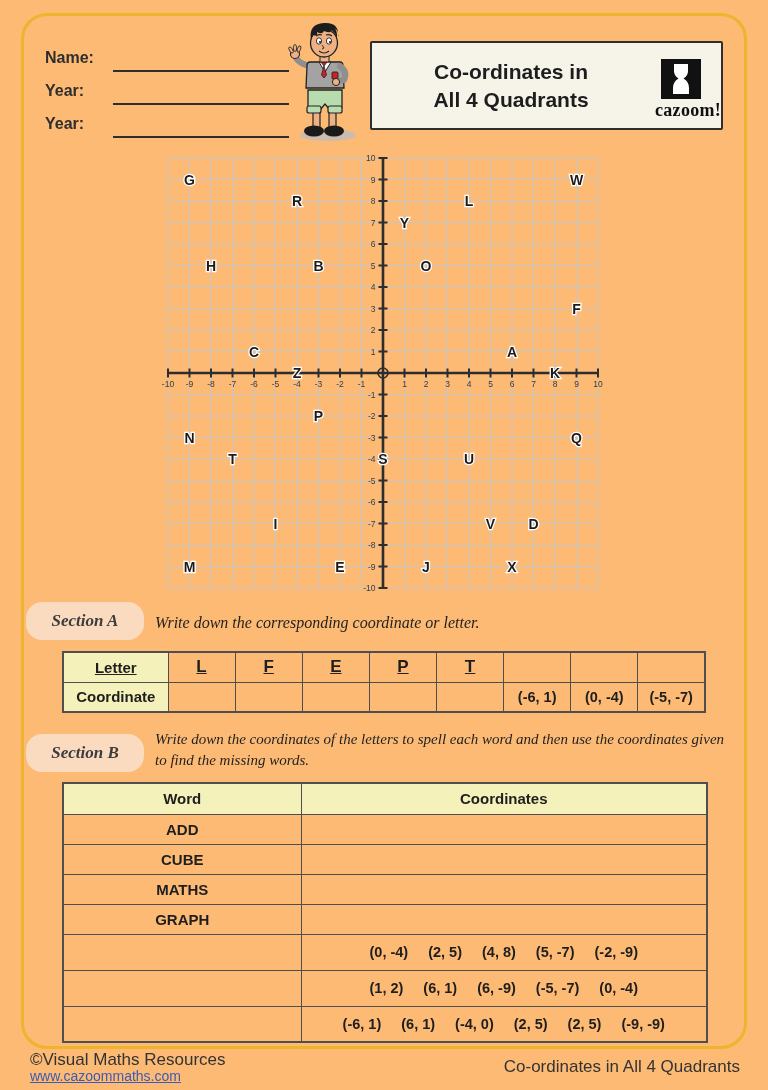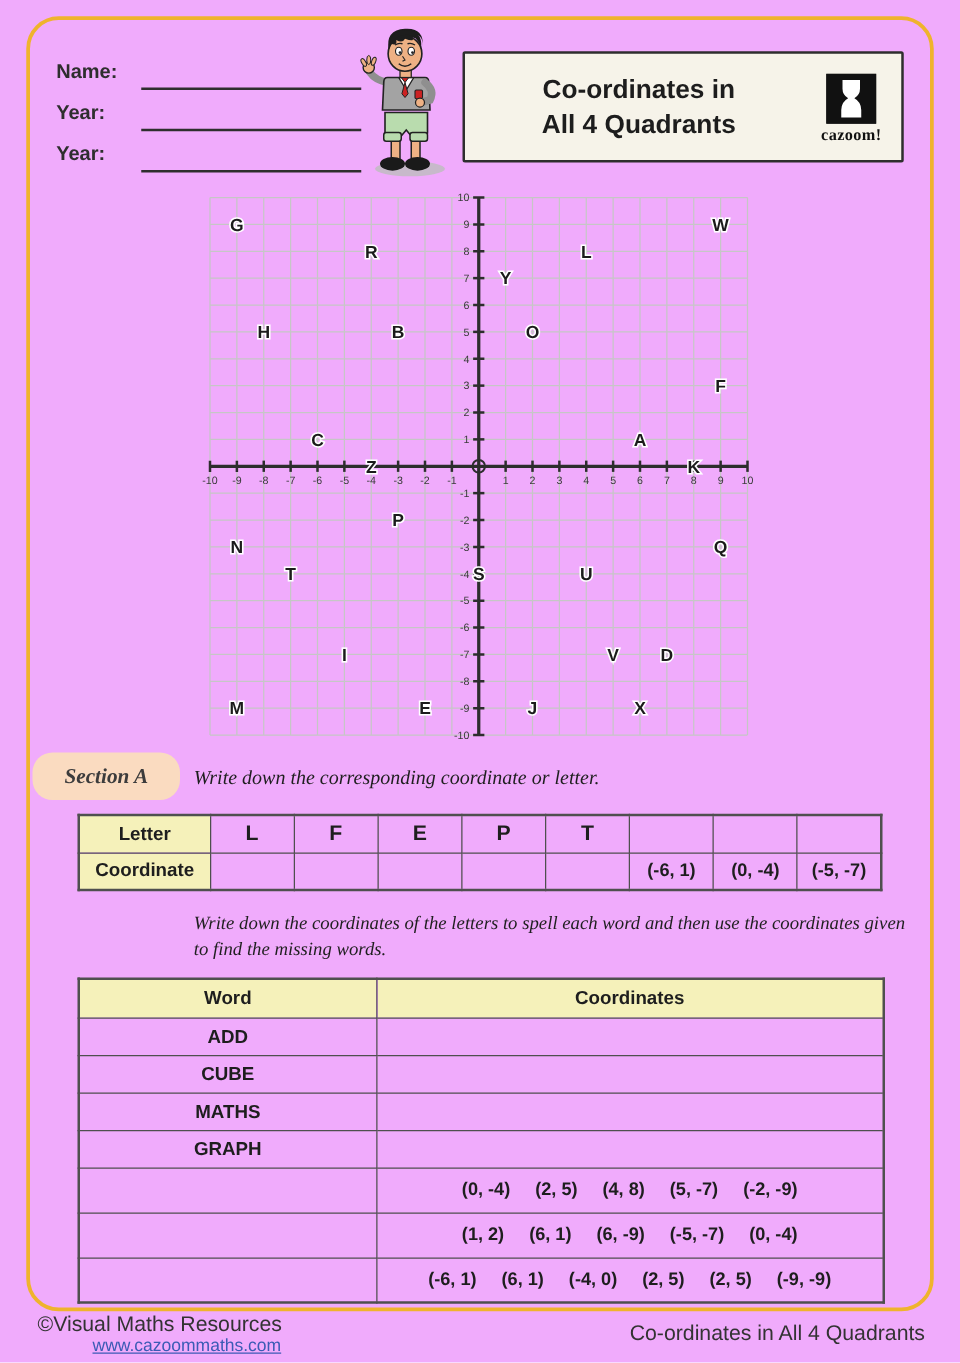--- a/index.html
+++ b/index.html
@@ -1,31 +1,31 @@
 <!DOCTYPE html>
 <html><head>
 <meta charset="utf-8">
 <style>
   html,body{margin:0;padding:0;background:#ffffff;}
-  #page{position:relative;width:768px;height:1090px;background:#f0abfc;overflow:hidden;
+  #page{position:relative;width:768px;height:1090px;background:#fdba74;overflow:hidden;
         font-family:"Liberation Sans",sans-serif;color:#242424;}
   .abs{position:absolute;}
   #page-border{left:21px;top:13px;width:726px;height:1036px;box-sizing:border-box;
         border:3px solid #efb32d;border-radius:26px;}
   
   .field-label{font-weight:bold;font-size:16px;color:#2e2e2e;}
   .field-line{border-bottom:2px solid #2e2e2e;height:0;width:176px;}
   
   #title-box{left:370px;top:41px;width:353px;height:89px;box-sizing:border-box;
         background:#f6f3e9;border:2.5px solid #2e2e2e;border-radius:2px;}
   #title-text{left:14px;top:15px;width:250px;text-align:center;font-size:21px;
         font-weight:bold;line-height:28px;color:#1d1d1d;}
   #logo-wrap{right:14px;top:16px;width:52px;text-align:center;}
   #logo-square{width:40px;height:40px;background:#111;margin:0 auto;}
-  #logo-text{font-family:"Liberation Serif",serif;font-weight:bold;font-size:13px;
+  #logo-text{font-family:"Liberation Serif",serif;font-weight:bold;font-size:18px;
         color:#111;margin-top:1px;letter-spacing:.3px;}
   
   .badge{width:118px;height:38px;background:#fadbc0;border-radius:16px;
         display:flex;align-items:center;justify-content:center;
         font-family:"Liberation Serif",serif;font-style:italic;font-weight:bold;
         font-size:17px;color:#3c3c3c;text-align:right;}
   .instruction{font-family:"Liberation Serif",serif;font-style:italic;
         font-size:15.5px;color:#1f1f1f;line-height:21px;}
   
   table.ws{border-collapse:collapse;table-layout:fixed;}
@@ -33,21 +33,21 @@
         vertical-align:middle;overflow:hidden;}
   table.ws{border:2px solid #4f4f4f;}
   .hdr-cell{background:#f5f1ba;font-weight:bold;font-size:15px;color:#1e1e1e;}
   .letter-cell{font-weight:bold;font-size:17px;color:#1e1e1e;}
   .coord-cell{font-weight:600;font-size:14.5px;color:#1e1e1e;}
   .word-cell{font-weight:bold;font-size:15px;color:#1e1e1e;}
   .coordseq-cell{font-weight:600;font-size:14.5px;color:#1e1e1e;}
   .coordseq-cell span{margin:0 10px;}
   
   .footer-text{font-size:17px;color:#333;}
-  #footer-link{font-size:14px;color:#3b5bb5;text-decoration:underline;margin-left:44px;}
+  #footer-link{font-size:14px;color:#3b5bb5;text-decoration:underline;}
 </style>
 </head>
 <body>
 
 <div id="page">
 
   <div id="page-border" class="abs"></div>
 
   <div class="abs field-label" style="left:45px;top:49px;">Name:</div>
   <div class="abs field-line" style="left:113px;top:70px;"></div>
@@ -275,21 +275,21 @@
         <col>
         <col>
         <col>
         <col>
         <col>
         <col>
         <col>
         <col>
       </colgroup>
     <tbody>
-      <tr style="height:30px;">
+      <tr style="height:30px;text-decoration:underline;">
         <td class="hdr-cell">Letter</td>
       <td class="letter-cell">L</td>
           <td class="letter-cell">F</td>
           <td class="letter-cell">E</td>
           <td class="letter-cell">P</td>
           <td class="letter-cell">T</td>
           <td class="letter-cell"></td>
           <td class="letter-cell"></td>
           <td class="letter-cell"></td>
         </tr>
@@ -300,20 +300,21 @@
           <td class="coord-cell"></td>
           <td class="coord-cell"></td>
           <td class="coord-cell"></td>
           <td class="coord-cell">(-6, 1)</td>
           <td class="coord-cell">(0, -4)</td>
           <td class="coord-cell">(-5, -7)</td>
         </tr>
     </tbody>
   </table>
 
+  <div class="abs badge" style="left:26px;top:734px;">Section B</div>
   <div class="abs instruction" style="left:155px;top:729px;width:575px;font-size:15px;">Write down the coordinates of the letters to spell each word and then use the coordinates given to find the missing words.</div>
 
   <table id="table-b" class="abs ws" style="left:62px;top:782px;width:644px;">
     <colgroup>
         <col style="width:238px;">
         <col style="width:406px;">
       </colgroup>
     <tbody>
       <tr style="height:31px;">
         <td class="hdr-cell">Word</td>

